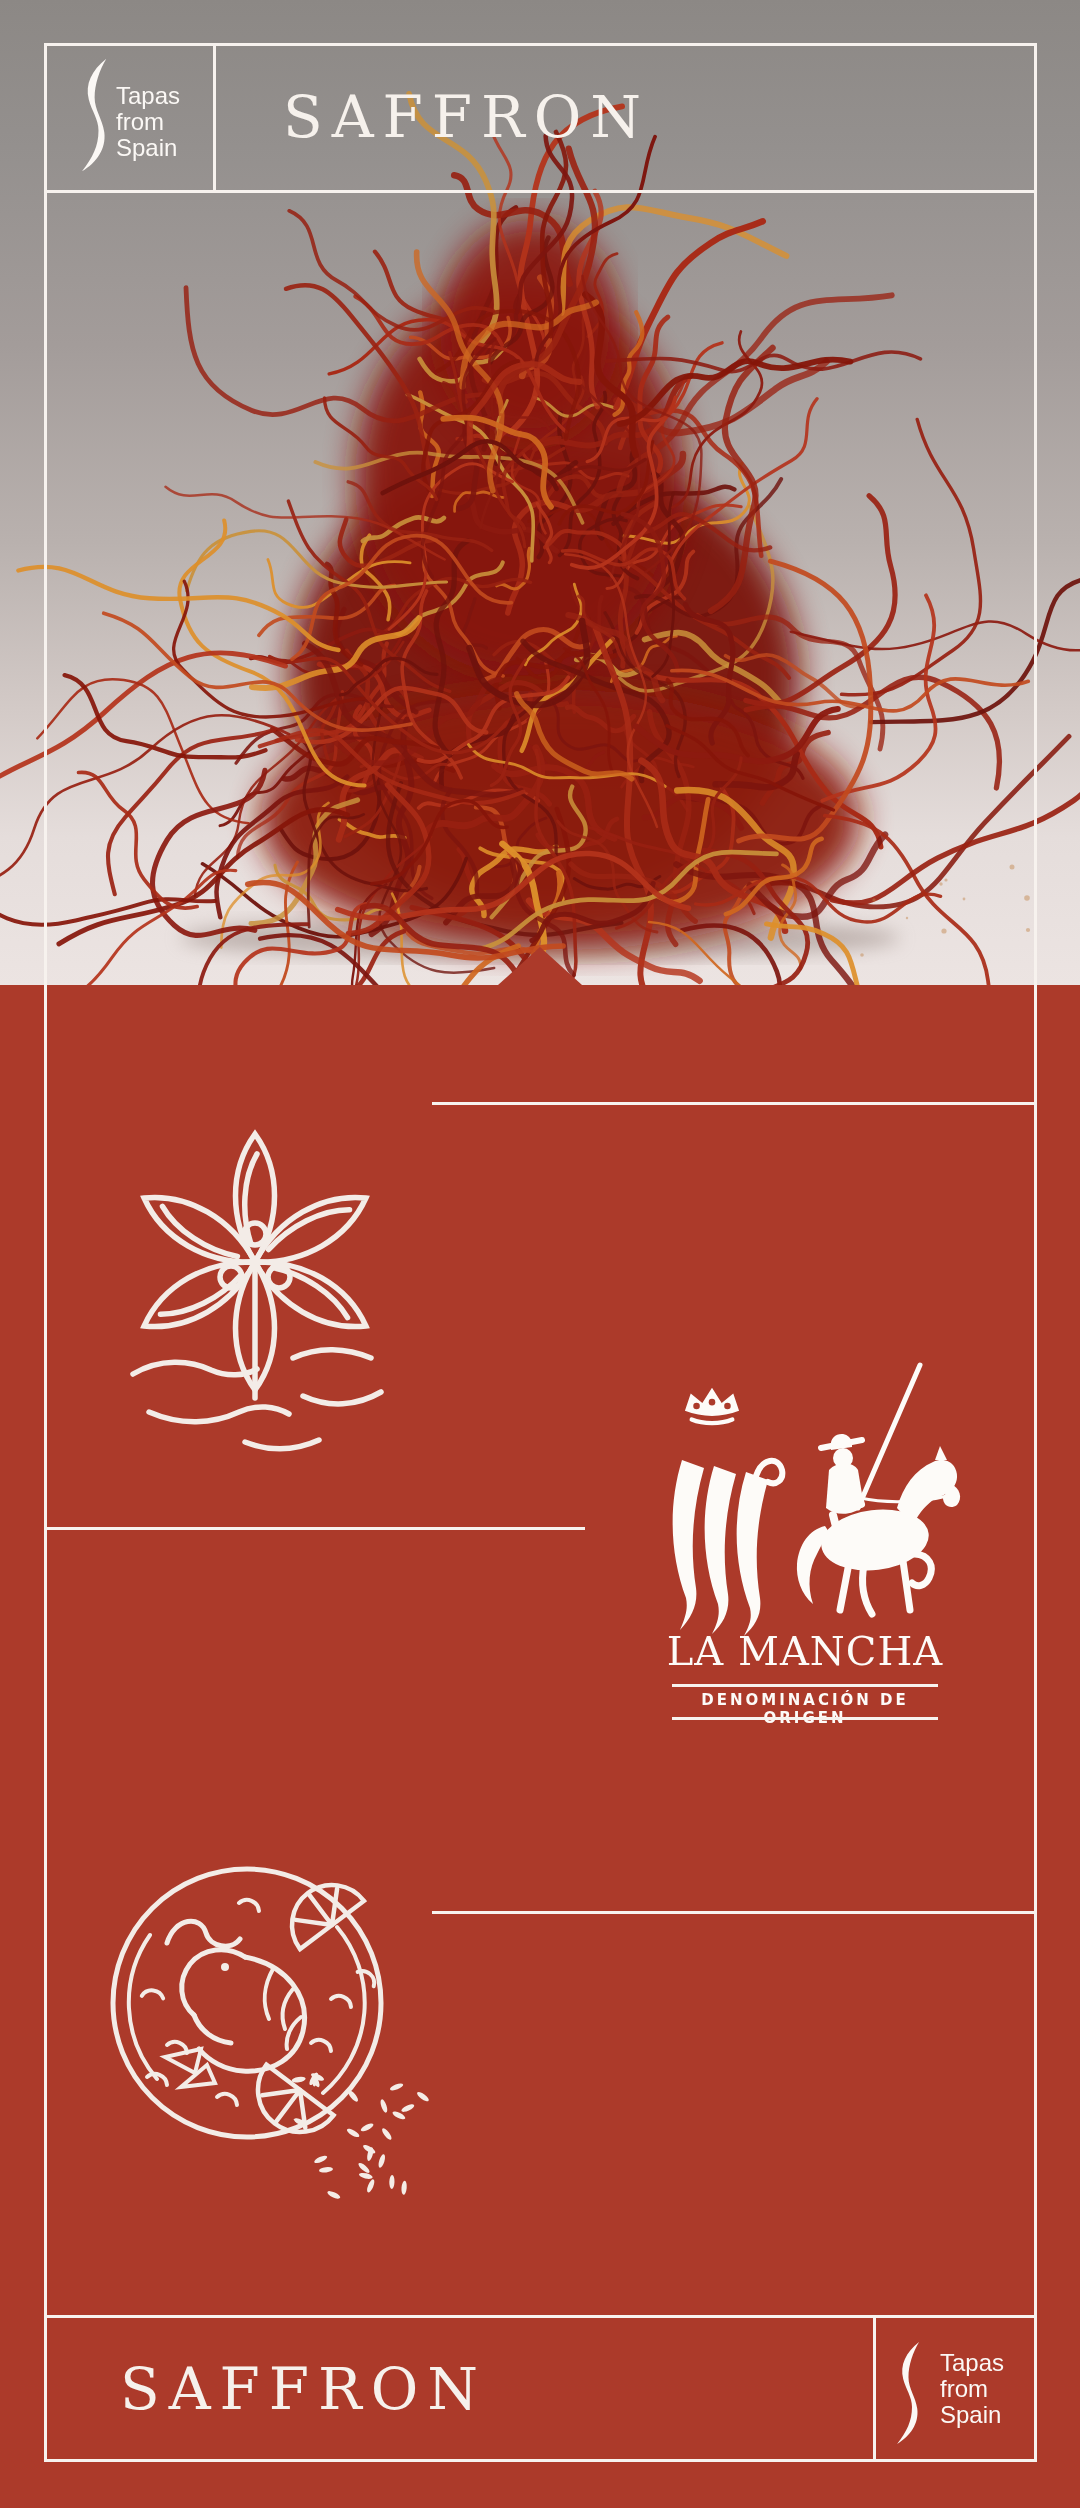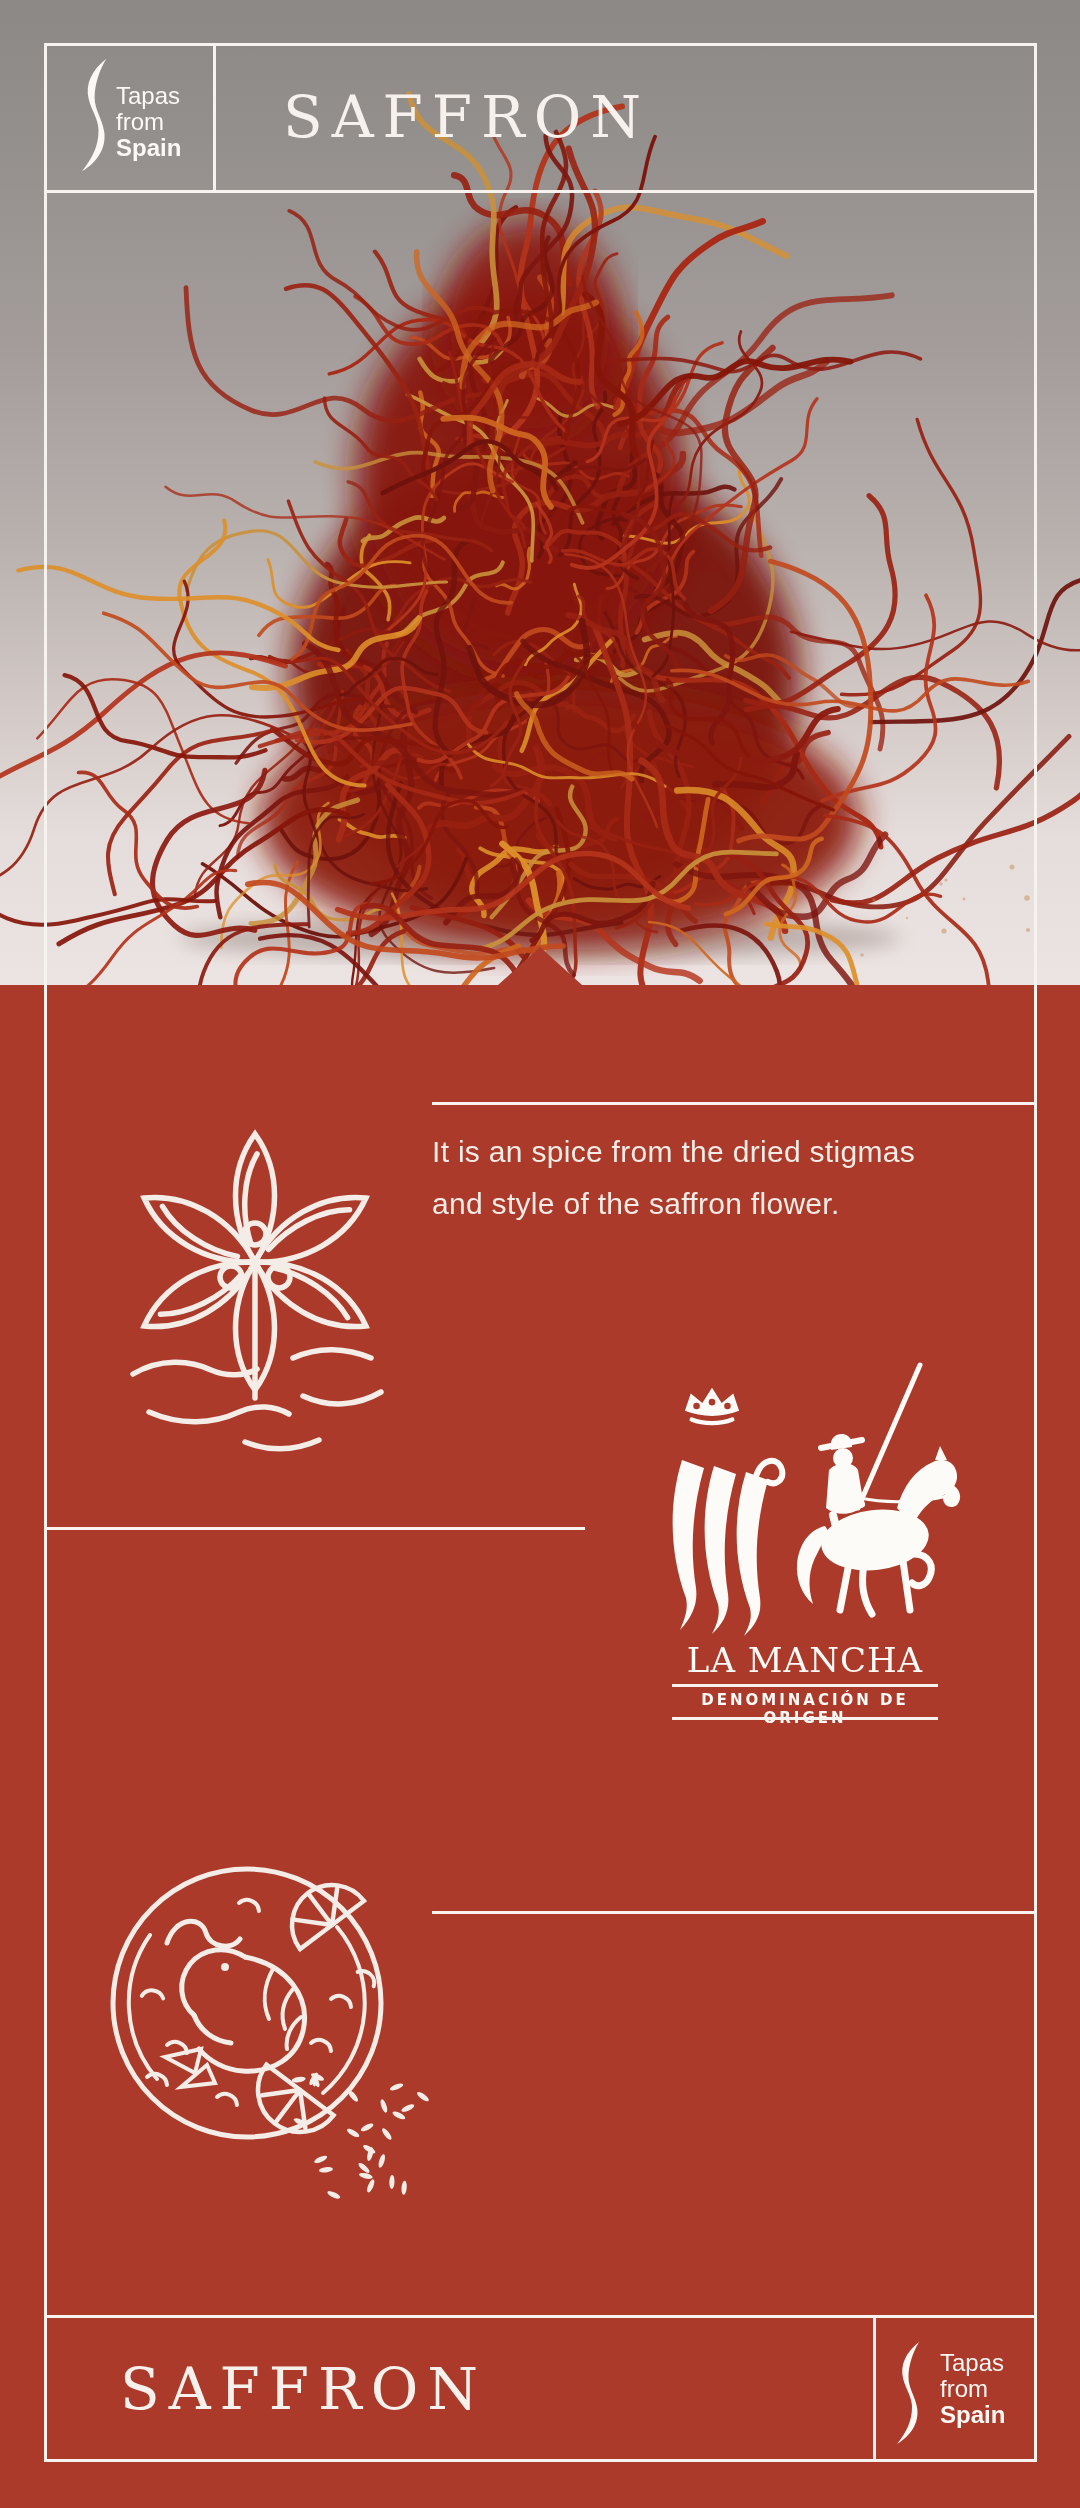--- a/index.html
+++ b/index.html
@@ -14,23 +14,23 @@
          border-bottom:38px solid #ac3a2a;}
   
   .vline,.hline{position:absolute;background:#f7f2ee;}
   .vline{width:3px;} .hline{height:3px;}
   
   .display-title{position:absolute;display:flex;align-items:center;color:#f6f1ec;
          font-family:"DejaVu Serif",serif;font-size:58px;letter-spacing:9px;font-weight:400;}
   .body-text{position:absolute;color:#f3ece7;font-size:30px;line-height:52px;
          letter-spacing:.3px;white-space:pre-line;font-weight:300;}
   .logo-text{position:absolute;color:#fbf8f5;font-size:24px;line-height:26px;}
-  .logo-text b{font-weight:700;}
+  .logo-text b{font-weight:400;}
   .lm-name{position:absolute;left:660px;top:1628px;width:290px;text-align:center;
-         color:#fdfbf8;font-family:"DejaVu Serif",serif;font-size:34px;letter-spacing:1px;margin-top:12px;}
+         color:#fdfbf8;font-family:"DejaVu Serif",serif;font-size:40px;letter-spacing:1px;}
   .lm-sub{position:absolute;left:660px;top:1691px;width:290px;text-align:center;
          color:#fdfbf8;font-family:"DejaVu Sans",sans-serif;font-size:15px;font-weight:700;letter-spacing:3px;}
   .icon-svg{position:absolute;}
 </style>
 </head>
 <body>
 
 <div class="poster">
 
   <div class="photo">
@@ -398,22 +398,20 @@
         <circle cx="126" cy="165" r="11"></circle>
         <circle cx="174" cy="165" r="11"></circle>
       <path d="M28 262 C 55 246, 85 248, 106 258 C 122 265, 140 264, 152 257"></path>
       <path d="M188 246 C 214 234, 242 236, 266 246"></path>
       <path d="M44 300 C 76 314, 108 312, 134 300 C 152 292, 170 294, 184 302"></path>
       <path d="M198 284 C 224 296, 252 294, 276 280"></path>
       <path d="M140 330 C 166 340, 192 338, 214 328"></path>
     </g>
     <circle cx="150" cy="150" r="5.5" fill="#f3ece7"></circle>
   </svg>
-  <div class="body-text" style="left:432px;top:1126px;width:600px;">It is an spice from the dried stigmas
-and style of the saffron flower.</div>
 
 
   <svg class="icon-svg" style="left:683px;top:1385px;" width="58" height="42" viewBox="0 0 60 42">
     <path d="M2 26 L 8 8 L 20 18 L 30 2 L 40 18 L 52 8 L 58 26 C 40 33, 20 33, 2 26 Z" fill="#fdfbf8"></path>
     <circle cx="14" cy="21" r="3.4" fill="#ac3a2a"></circle>
       <circle cx="30" cy="17" r="3.4" fill="#ac3a2a"></circle>
       <circle cx="46" cy="21" r="3.4" fill="#ac3a2a"></circle>
     <path d="M9 35 C 21 40, 39 40, 51 35" stroke="#fdfbf8" stroke-width="4.5" fill="none" stroke-linecap="round"></path>
   </svg>
 

